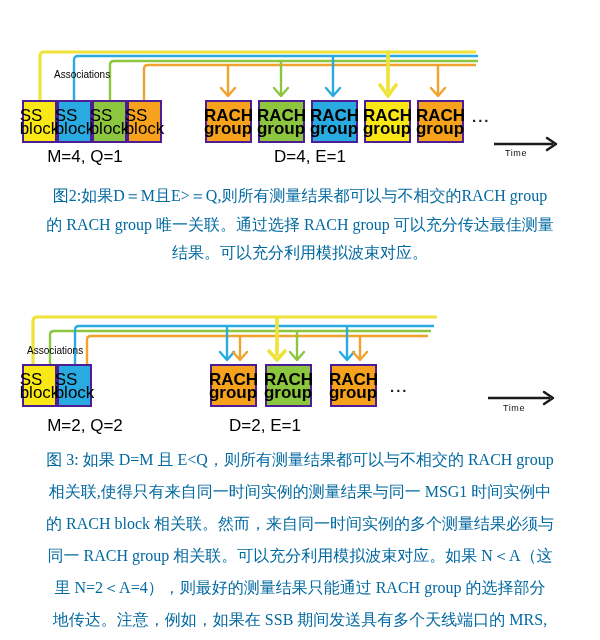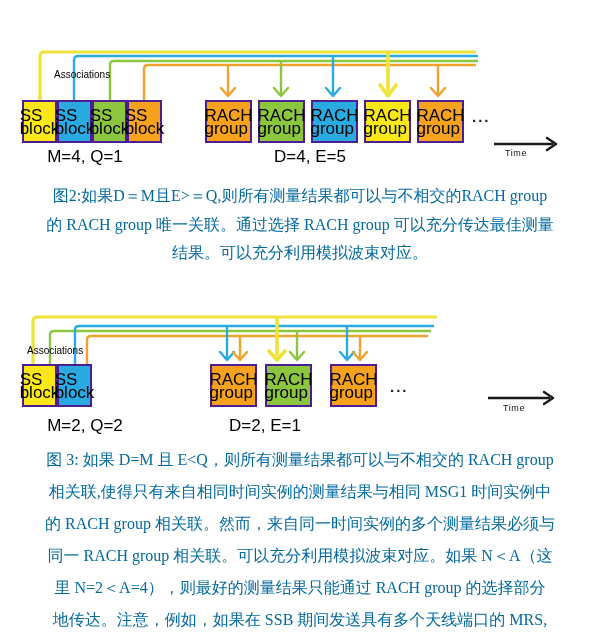--- a/index.html
+++ b/index.html
@@ -4,21 +4,21 @@
 <style>
   html,body{margin:0;padding:0;background:#fff;}
   .page{position:relative;width:582px;height:640px;background:#ffffff;overflow:hidden;
         font-family:"Liberation Sans",sans-serif;color:#111;margin-top:40px;}
   .diagram{position:absolute;left:0;width:600px;height:140px;}
   .diagram svg{position:absolute;left:0;top:0;}
   .box{position:absolute;box-sizing:border-box;border:2px solid #4c1d95;
        display:flex;align-items:center;justify-content:center;text-align:left;
        white-space:pre-line;font-size:17px;line-height:13px;color:#000;}
   .ss{width:35px;height:43px;top:60px;}
-  .rach{width:47px;height:43px;top:60px;font-weight:normal;}
+  .rach{width:47px;height:43px;top:60px;font-weight:bold;}
   .cap{position:absolute;font-size:17px;color:#000;text-align:center;width:90px;}
   .assoc{position:absolute;font-size:10px;color:#000;}
   .dots{position:absolute;font-size:15px;font-weight:bold;letter-spacing:2px;color:#222;}
   .timelabel{position:absolute;font-size:9px;letter-spacing:0.6px;color:#111;width:50px;}
   .para{position:absolute;left:0;width:600px;text-align:center;
         font-family:"Liberation Serif","DejaVu Serif",serif;color:#0369a1;}
   .para .line{white-space:nowrap;}
   .p1 .line{font-size:16px;line-height:28.5px;}
   .p2 .line{font-size:16px;line-height:32px;}
   .watermark{position:absolute;top:604px;right:10px;font-size:19px;color:#a16207;
@@ -68,21 +68,21 @@
     <div class="box rach" style="left: 258px; background-color: rgb(140, 198, 63);">RACH
 group</div>
     <div class="box rach" style="left: 311px; background-color: rgb(41, 171, 226);">RACH
 group</div>
     <div class="box rach" style="left: 364px; background-color: rgb(249, 232, 22);">RACH
 group</div>
     <div class="box rach" style="left: 417px; background-color: rgb(247, 162, 28);">RACH
 group</div>
 
     <div class="cap" style="left:40px;top:107px">M=4, Q=1</div>
-    <div class="cap" style="left:265px;top:107px">D=4, E=5</div>
+    <div class="cap" style="left:265px;top:107px">D=4, E=1</div>
     <div class="dots" style="left:472px;top:68px">...</div>
     <div class="timelabel" style="left:505px;top:108px">Time</div>
   </div>
 
   <div class="para p1" style="top:142px">
     <div class="line">图2:如果D＝M且E&gt;＝Q,则所有测量结果都可以与不相交的RACH group</div>
     <div class="line">的 RACH group 唯一关联。通过选择 RACH group 可以充分传达最佳测量</div>
     <div class="line">结果。可以充分利用模拟波束对应。</div>
   </div>
 
@@ -128,22 +128,22 @@
 group</div>
 
     <div class="cap" style="left:40px;top:114px">M=2, Q=2</div>
     <div class="cap" style="left:220px;top:114px">D=2, E=1</div>
     <div class="dots" style="left:390px;top:76px">...</div>
     <div class="timelabel" style="left:503px;top:101px">Time</div>
   </div>
 
   <div class="para p2" style="top:404px">
     <div class="line">图 3: 如果 D=M 且 E&lt;Q，则所有测量结果都可以与不相交的 RACH group</div>
-    <div class="line">相关联,使得只有来自相同时间实例的测量结果与相同 MSG1 时间实例中</div>
-    <div class="line">的 RACH group 相关联。然而，来自同一时间实例的多个测量结果必须与</div>
+    <div class="line">相关联,使得只有来自同一时间实例的测量结果与同一 MSG1 时间实例中</div>
+    <div class="line">的 RACH block 相关联。然而，来自同一时间实例的多个测量结果必须与</div>
     <div class="line">同一 RACH group 相关联。可以充分利用模拟波束对应。如果 N＜A（这</div>
     <div class="line">里 N=2＜A=4），则最好的测量结果只能通过 RACH group 的选择部分</div>
     <div class="line">地传达。注意，例如，如果在 SSB 期间发送具有多个天线端口的 MRS,</div>
   </div>
 
   <div class="watermark">知乎 @前沿通信</div>
 
 </div>
 
 </body></html>

